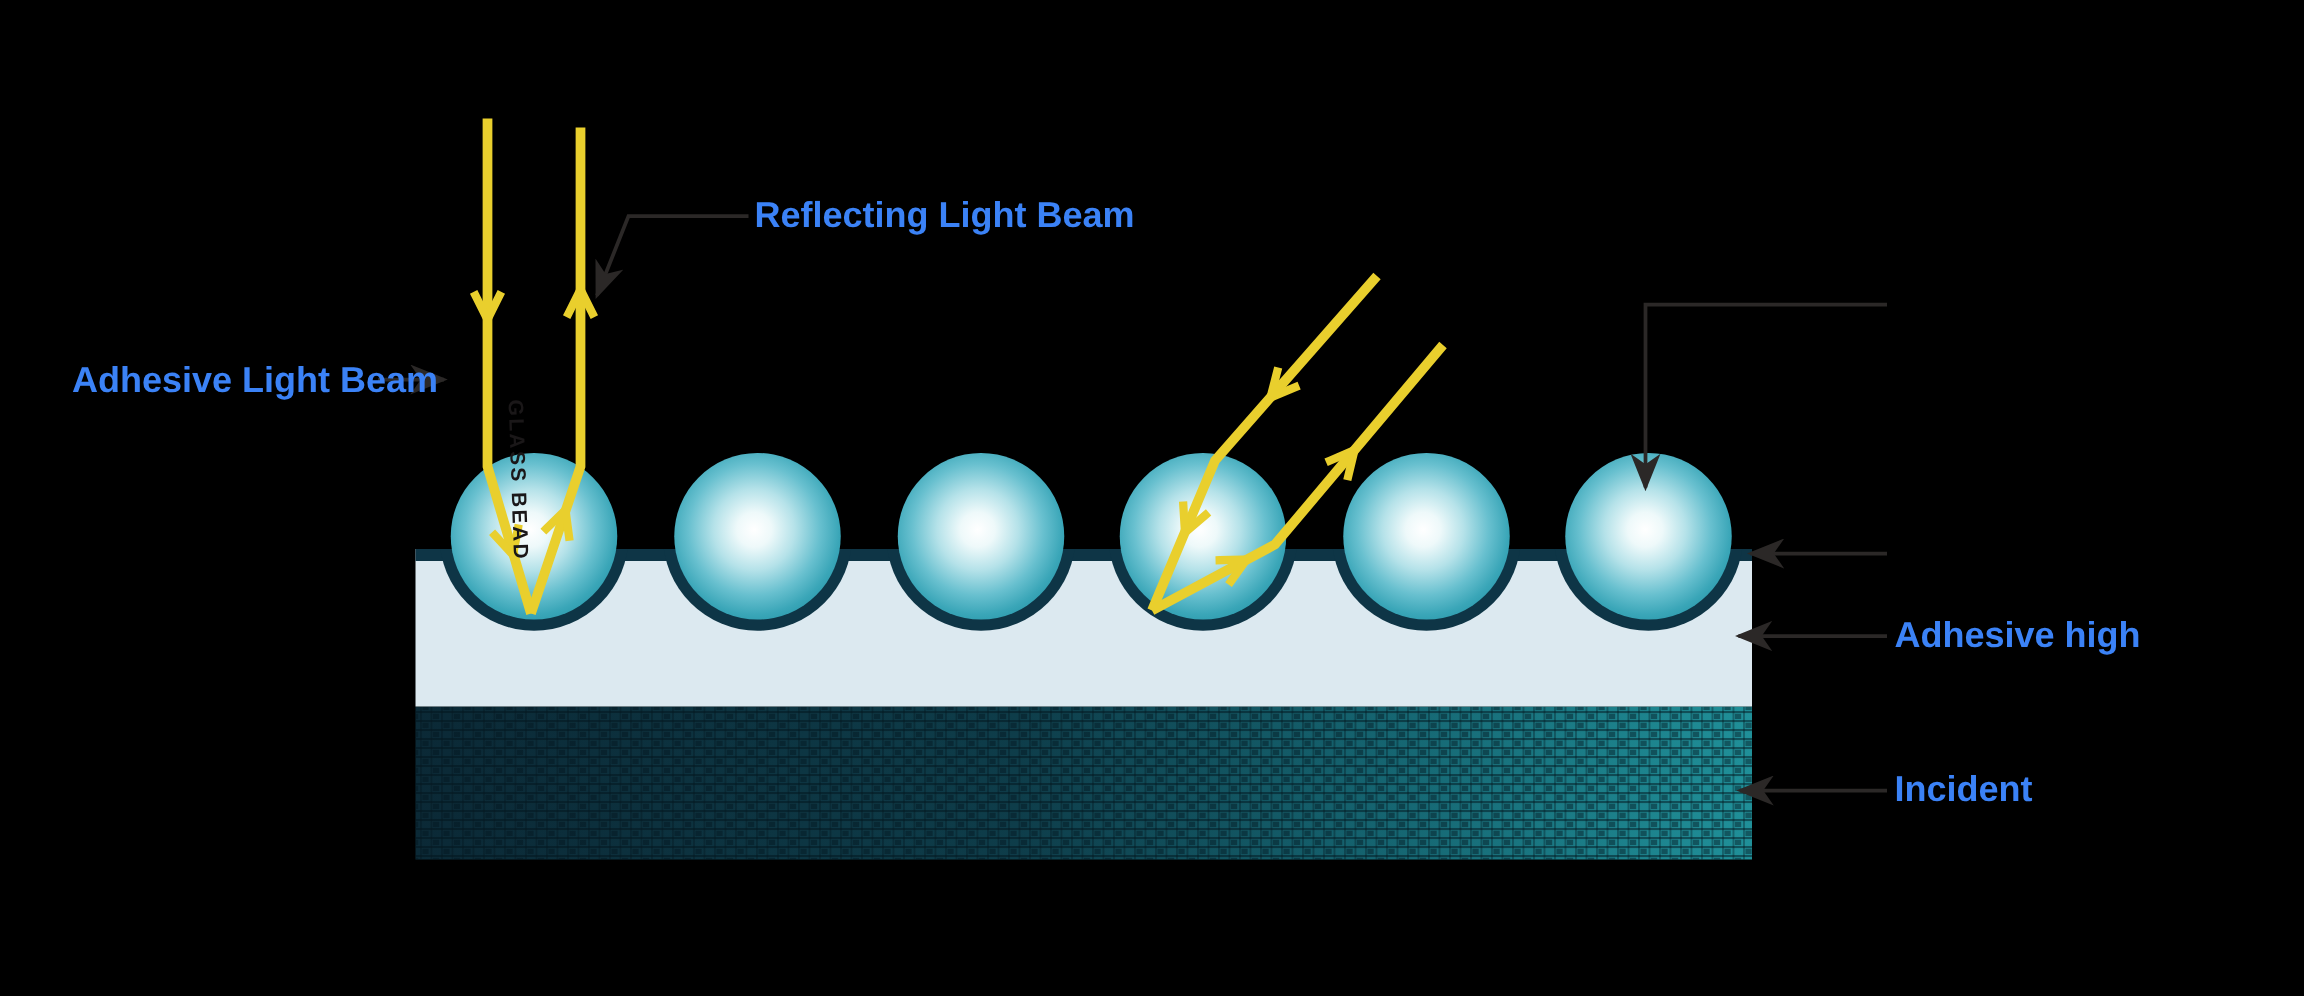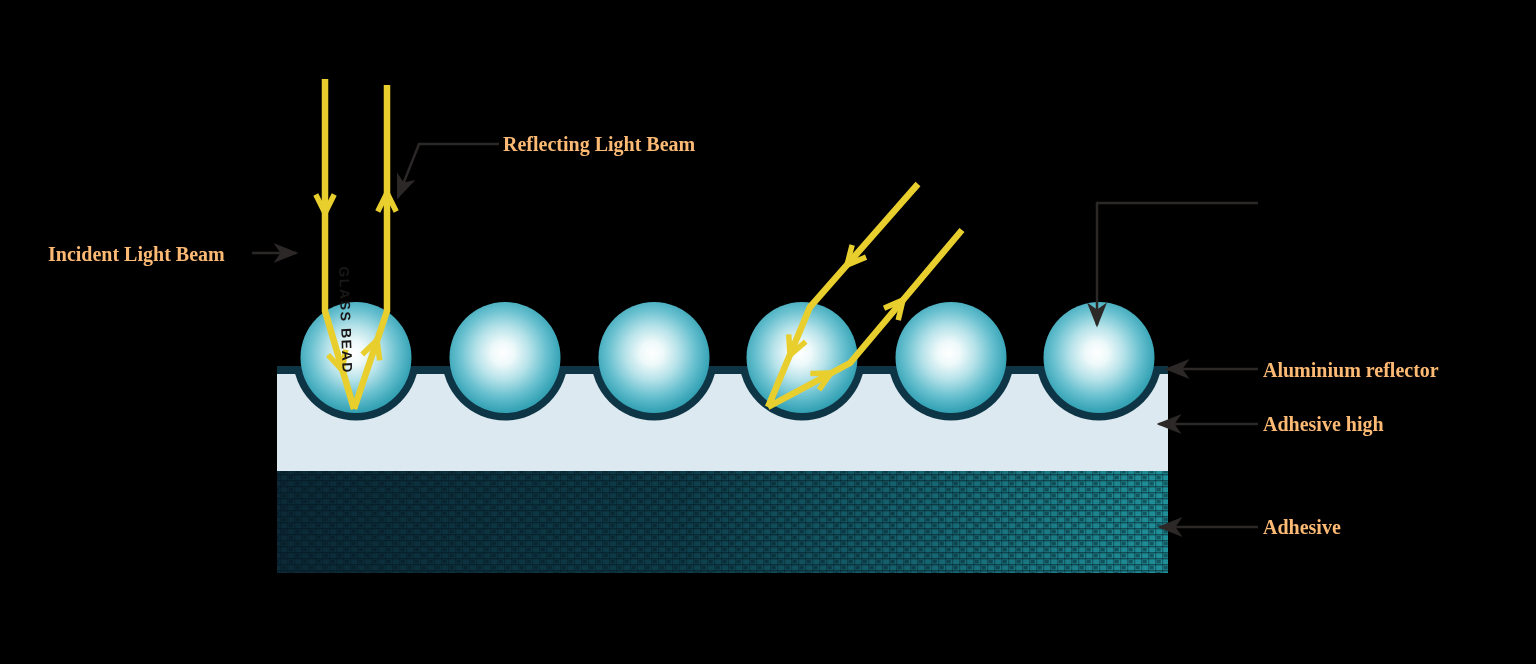--- a/index.html
+++ b/index.html
@@ -15,26 +15,25 @@
     overflow: hidden;
     font-family: "Liberation Sans", sans-serif;
   }
   #diagram-svg {
     position: absolute;
     left: 0;
     top: 0;
   }
   .label {
     position: absolute;
-    color: #fdba74;
-    font-size: 20px;
+    color: #3b82f6;
+    font-size: 24px;
     font-weight: 700;
     line-height: 26px;
     white-space: nowrap;
-    font-family: Liberation Serif, serif;
   }
   .label.wrap {
     white-space: normal;
     width: 225px;
   }
   #glass-bead-vertical {
     position: absolute;
     left: 352px;
     top: 266px;
     transform: rotate(88deg);
@@ -131,26 +130,25 @@
     <g stroke="#2b2827" stroke-width="2.5" fill="none">
       <path d="M252,253 H296" marker-end="url(#darkArrow)"></path>
       <path d="M499,144 H419 L398,197" marker-end="url(#darkArrow)"></path>
       <path d="M1258,203 H1097 V325" marker-end="url(#darkArrow)"></path>
       <path d="M1258,369 H1167" marker-end="url(#darkArrow)"></path>
       <path d="M1258,424 H1159" marker-end="url(#darkArrow)"></path>
       <path d="M1258,527 H1160" marker-end="url(#darkArrow)"></path>
     </g>
   </svg>
 
-  <div class="label" style="left:48px;  top:241px;">Incident Light Beam</div>
+  <div class="label" style="left:48px;  top:241px;">Adhesive Light Beam</div>
 
   <div class="label" style="left:503px; top:131px;">Reflecting Light Beam</div>
 
 
-  <div class="label" style="left:1263px; top:357px;">Aluminium reflector</div>
 
   <div class="label" style="left:1263px; top:411px;">Adhesive high</div>
 
-  <div class="label" style="left:1263px; top:514px;">Adhesive</div>
+  <div class="label" style="left:1263px; top:514px;">Incident</div>
 
   <div id="glass-bead-vertical">GLASS BEAD</div>
 
 </div>
 
 </body></html>

